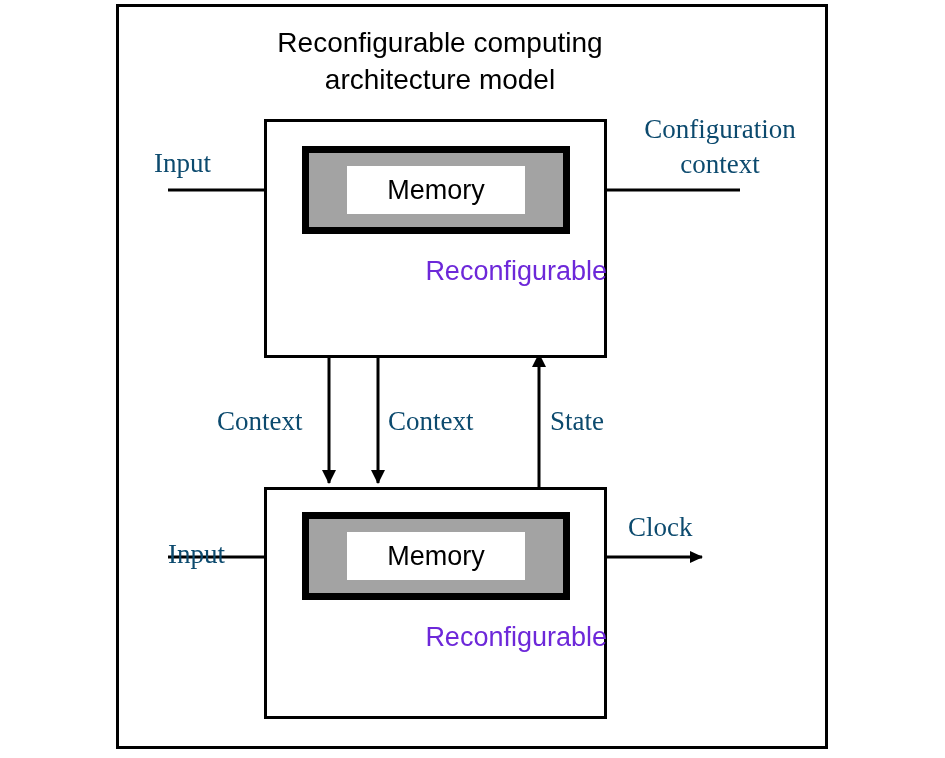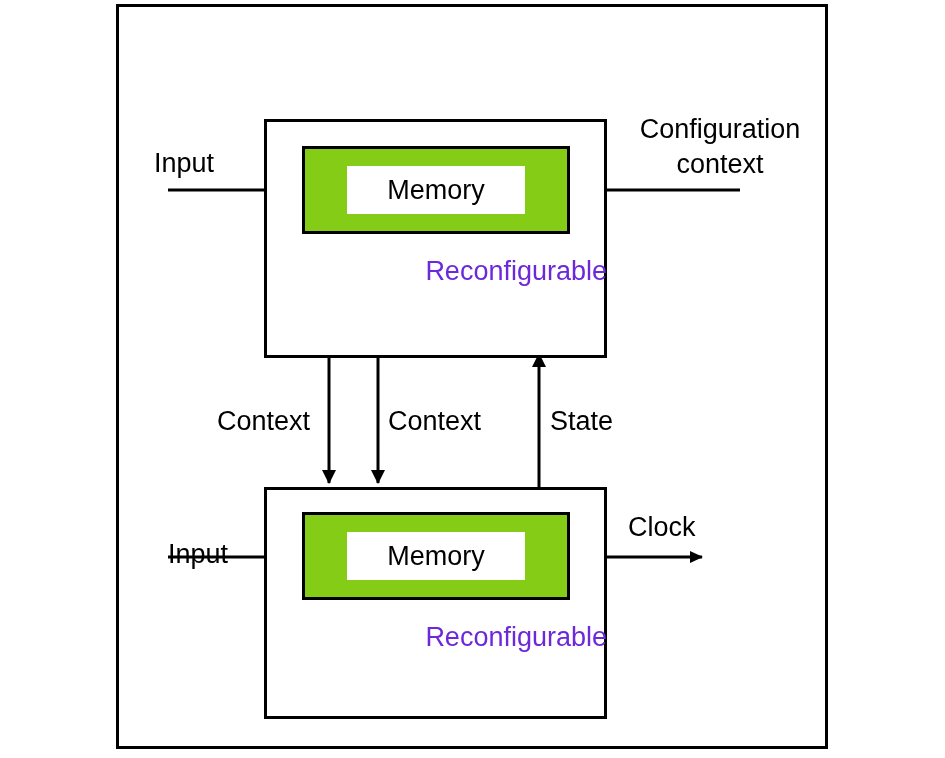--- a/index.html
+++ b/index.html
@@ -45,22 +45,22 @@
     border: 3px solid #000000;
     box-sizing: border-box;
     background: #ffffff;
   }
   #rcc-box  { left: 264px; top: 119px; width: 343px; height: 239px; }
   #rcd-box  { left: 264px; top: 487px; width: 343px; height: 232px; }
 
   
   .memory-outer {
     position: absolute;
-    background: #84cc16;
-    border: 3px solid #000000;
+    background: #a3a3a3;
+    border: 7px solid #000000;
     box-sizing: border-box;
     display: flex;
     align-items: center;
     justify-content: center;
   }
   #rcc-memory { left: 302px; top: 146px; width: 268px; height: 88px; }
   #rcd-memory { left: 302px; top: 512px; width: 268px; height: 88px; }
 
   .memory-inner {
     background: #ffffff;
@@ -98,22 +98,23 @@
     font-size: 28px;
     line-height: 1.32;
     color: #000000;
   }
 
   
   .edge-label {
     position: absolute;
     font-size: 27px;
     line-height: 1.30;
-    color: #000000;
+    color: #0c4a6e;
     white-space: nowrap;
+    font-family: Liberation Serif, serif;
   }
   #label-clock   { left: 154px; top: 146px; }
   #label-config  { left: 622px; width: 196px; top: 112px; text-align: center; white-space: normal; }
   #label-input   { left: 168px; top: 512px; margin-top: 25px; }
   #label-output  { left: 628px; top: 510px; }
   #label-control { left: 217px; top: 404px; }
   #label-context { left: 388px; top: 404px; }
   #label-state   { left: 550px; top: 404px; }
 </style>
 </head>
@@ -147,20 +148,24 @@
 
     <line x1="378" y1="358" x2="378" y2="483" stroke="#000000" stroke-width="3" marker-end="url(#ah-down)"></line>
 
     <line x1="539" y1="487" x2="539" y2="354" stroke="#000000" stroke-width="3" marker-end="url(#ah-up)"></line>
 
     <line x1="168" y1="557" x2="298" y2="557" stroke="#000000" stroke-width="3" marker-end="url(#ah-right)"></line>
 
     <line x1="570" y1="557" x2="702" y2="557" stroke="#000000" stroke-width="3" marker-end="url(#ah-right)"></line>
   </svg>
 
+  <div class="diagram-title">
+    <div>Reconfigurable computing</div>
+    <div>architecture model</div>
+  </div>
 
   <div class="unit-box" id="rcc-box"></div>
 
   <div class="memory-outer" id="rcc-memory">
     <div class="memory-inner">
       <span class="memory-label">Memory</span>
     </div>
   </div>
 
   <div class="unit-caption" id="rcc-caption">

